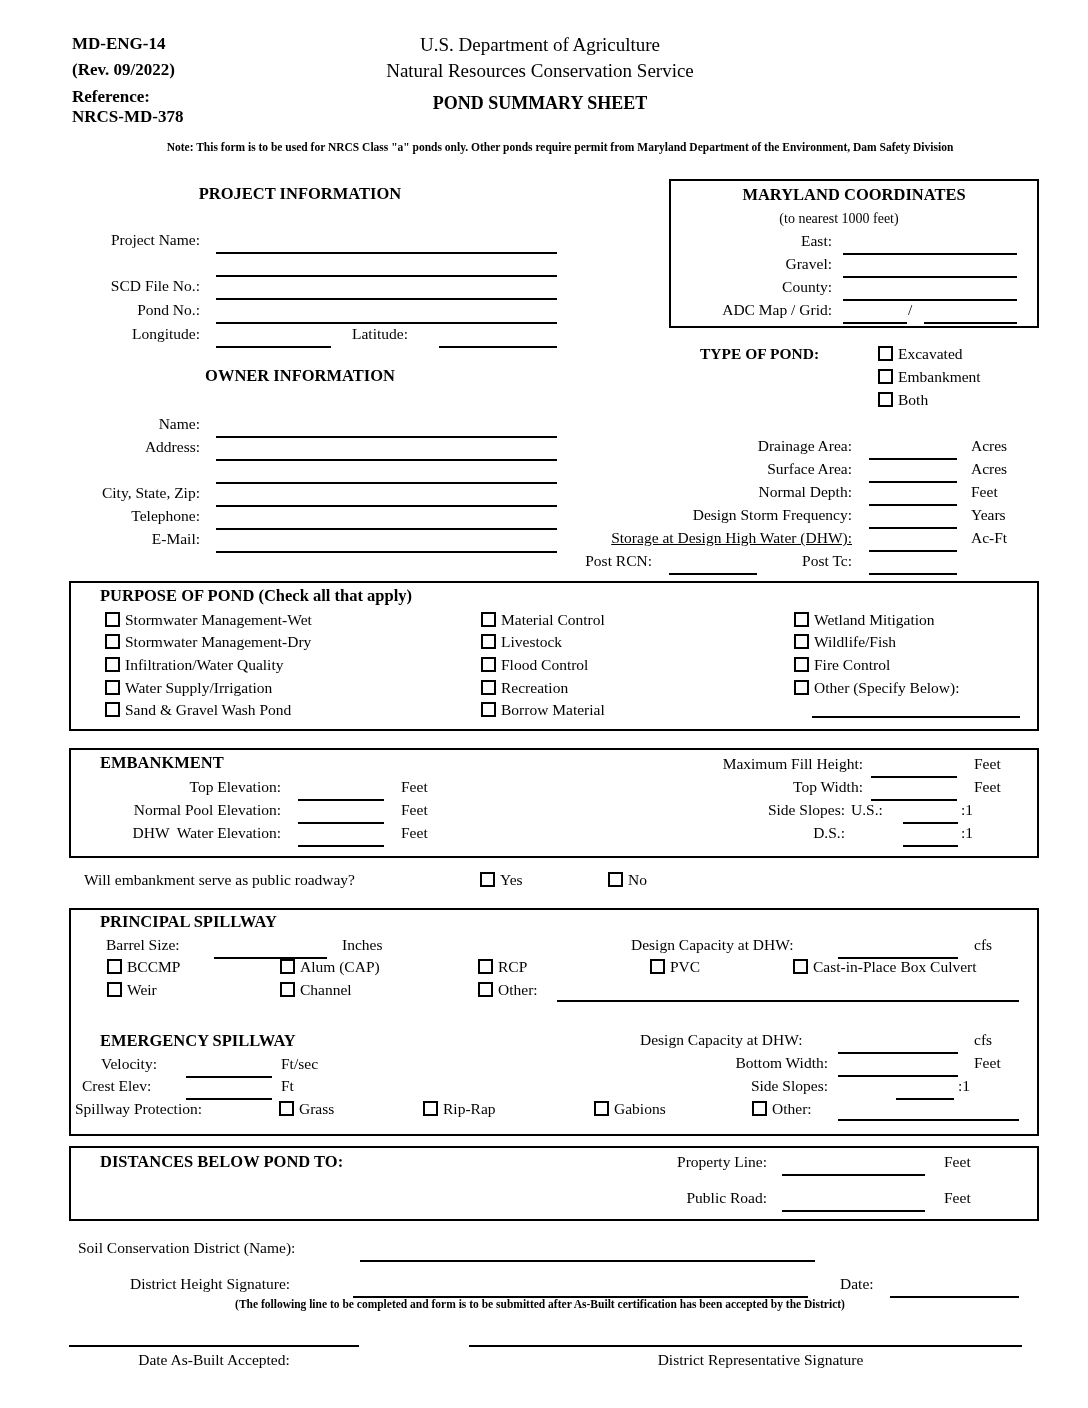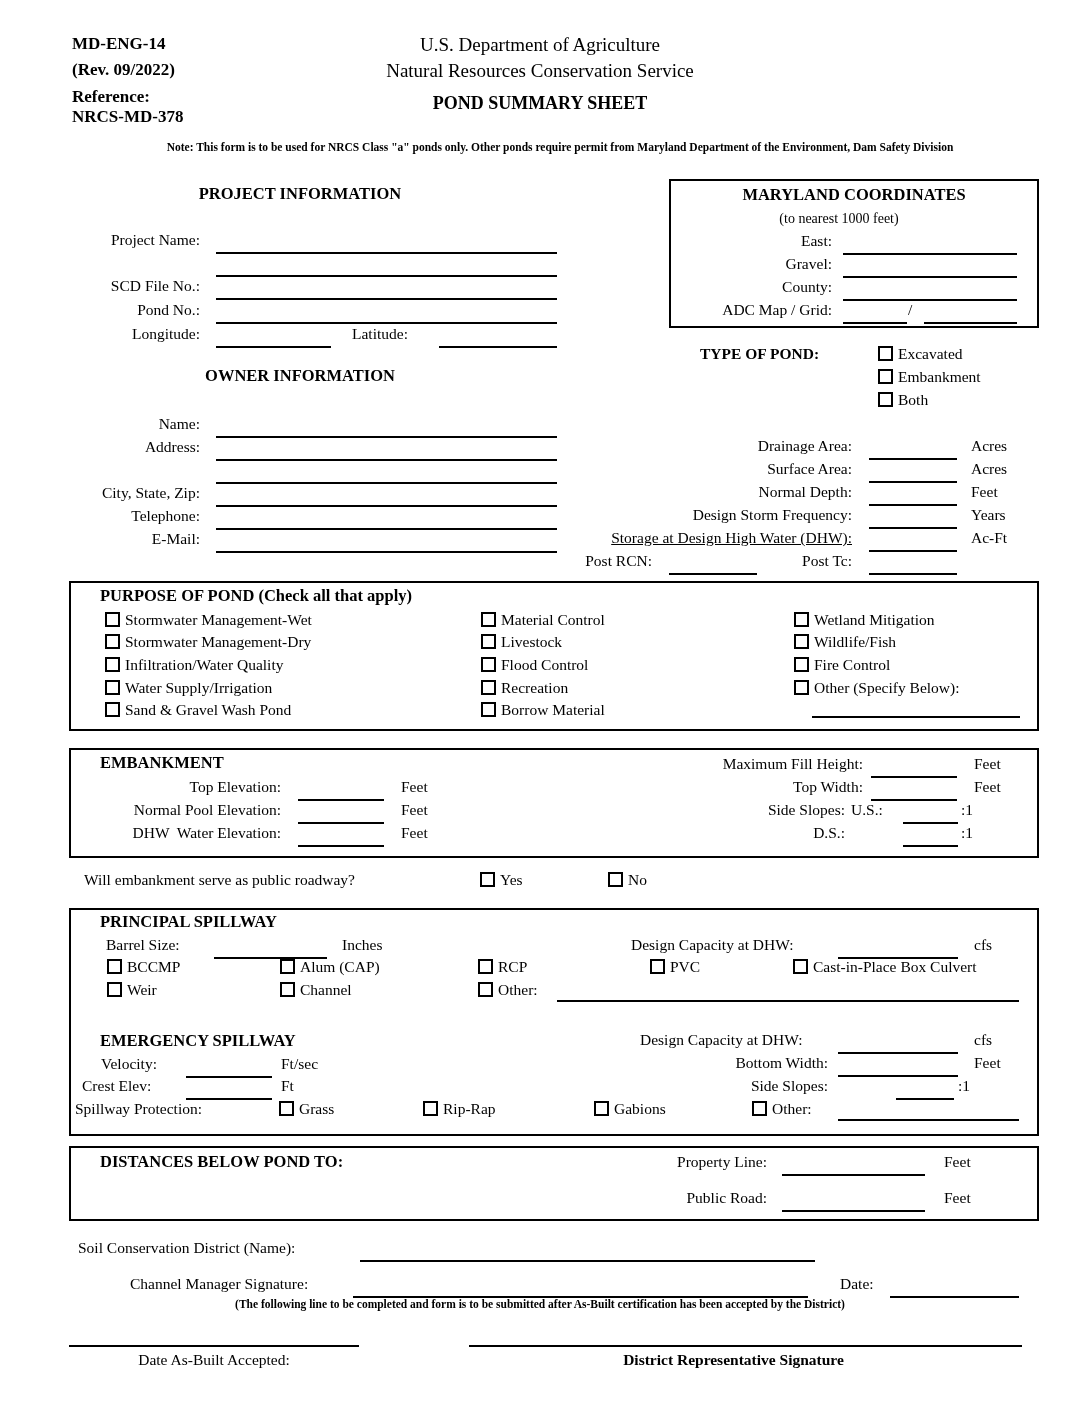--- a/index.html
+++ b/index.html
@@ -380,31 +380,31 @@
 
   <div class="abs t-lbl rt nowrap" style="left:560px;top:1189px;width:207px;">Public Road:</div>
   <div class="rule" style="left:782px;top:1210px;width:143px;"></div>
   <div class="abs t-lbl ctr" style="left:782px;top:1189px;width:143px;"></div>
   <div class="abs t-lbl" style="left:944px;top:1189px;">Feet</div>
 
   <div class="abs t-lbl" style="left:78px;top:1239px;">Soil Conservation District (Name):</div>
   <div class="rule" style="left:360px;top:1260px;width:455px;"></div>
   <div class="abs t-lbl" style="left:366px;top:1239px;width:445px;"></div>
 
-  <div class="abs t-lbl" style="left:130px;top:1275px;">Channel Manager Signature:</div>
+  <div class="abs t-lbl" style="left:130px;top:1275px;">District Height Signature:</div>
   <div class="rule" style="left:353px;top:1296px;width:455px;"></div>
   <div class="abs t-lbl" style="left:359px;top:1275px;width:445px;"></div>
 
   <div class="abs t-lbl" style="left:840px;top:1275px;">Date:</div>
   <div class="rule" style="left:890px;top:1296px;width:129px;"></div>
   <div class="abs t-lbl ctr" style="left:890px;top:1275px;width:129px;"></div>
 
   <div class="abs t-tiny ctr" style="left:90px;top:1298px;width:900px;">(The following line to be completed and form is to be submitted after As-Built certification has been accepted by the District)</div>
 
   <div class="rule" style="left:69px;top:1345px;width:290px;"></div>
   <div class="abs t-lbl ctr" style="left:69px;top:1324px;width:290px;"></div>
   <div class="abs t-lbl ctr" style="left:69px;top:1351px;width:290px;">Date As-Built Accepted:</div>
 
   <div class="rule" style="left:469px;top:1345px;width:553px;"></div>
   <div class="abs t-lbl ctr" style="left:469px;top:1324px;width:553px;"></div>
-  <div class="abs t-lbl ctr" style="left:457px;top:1351px;width:553px;font-weight:bold;">District Representative Signature</div>
+  <div class="abs t-lbl ctr" style="left:484px;top:1351px;width:553px;">District Representative Signature</div>
 
 </div>
 
 </body></html>

